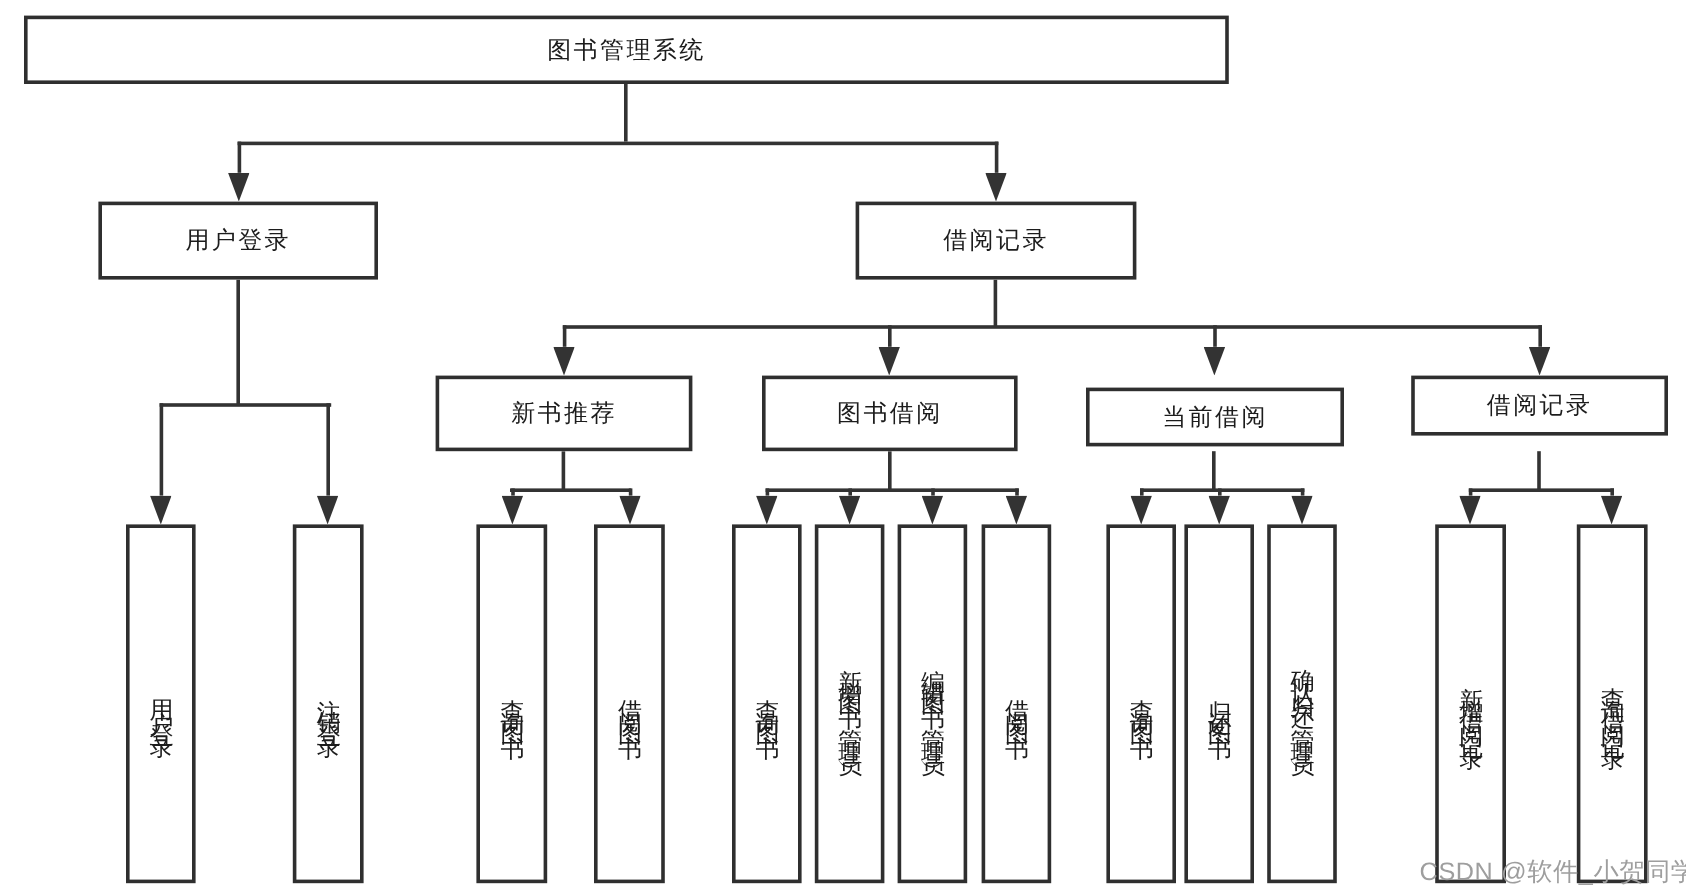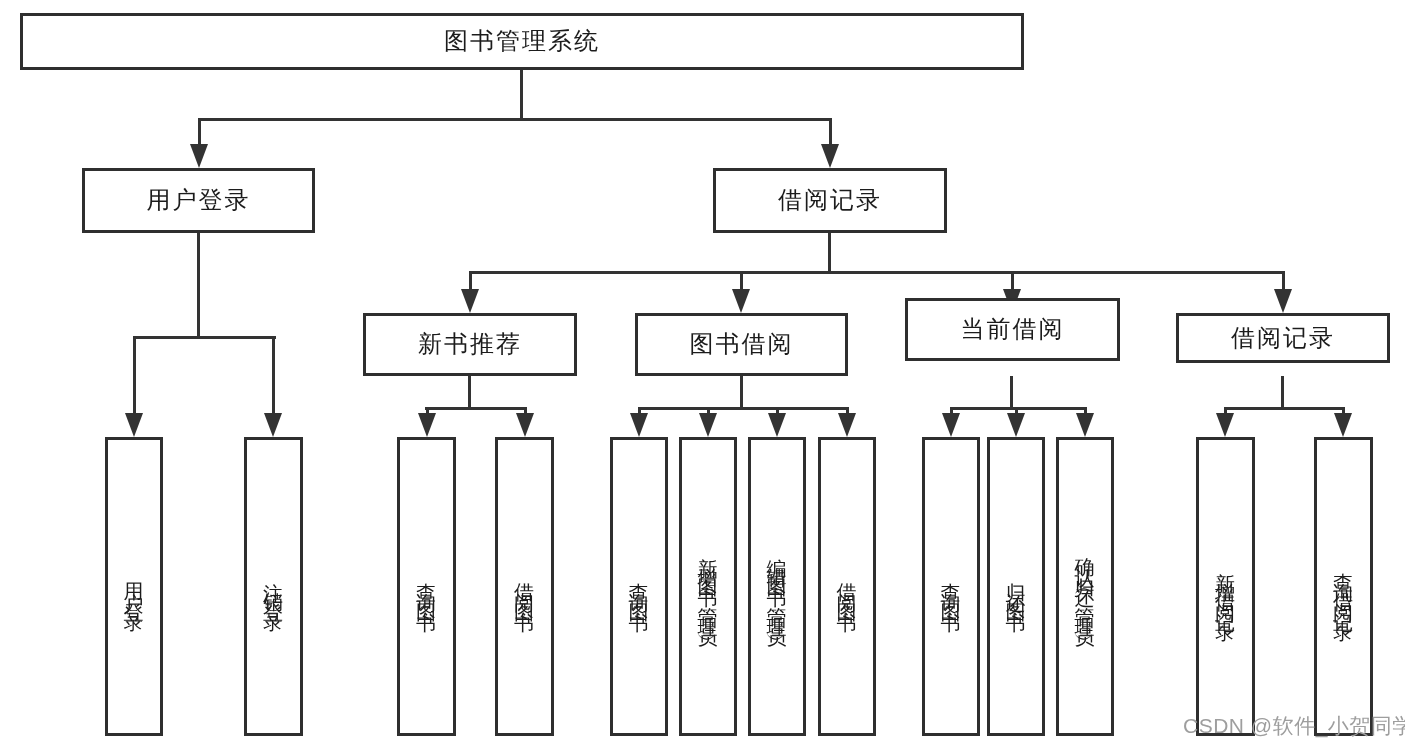--- a/index.html
+++ b/index.html
@@ -5,21 +5,21 @@
   :root{
     --line:#333333; --box-border:#2f2f2f; --box-bg:#ffffff;
     --text:#1c1c1c; --watermark:#9e9e9e; --background:#ffffff;
   }
   *{margin:0;padding:0;box-sizing:border-box;}
   body{font-family:"Liberation Sans","DejaVu Sans",sans-serif;background:var(--background);}
   .stage{position:relative;width:1405px;height:747px;background:var(--background);overflow:hidden;}
   .box{
     position:absolute;background:var(--box-bg);border:3px solid var(--box-border);
     display:flex;align-items:center;justify-content:center;
-    font-size:24px;color:var(--text);letter-spacing:2px;line-height:1.2;
+    font-size:20px;color:var(--text);letter-spacing:2px;line-height:1.2;
   }
   .tall{
     writing-mode:vertical-rl;text-orientation:mixed;
     font-size:20px;letter-spacing:10px;line-height:1;
   }
   .vline{position:absolute;width:3px;background:var(--line);}
   .hline{position:absolute;height:3px;background:var(--line);}
   .drop{position:absolute;width:18px;display:flex;flex-direction:column;align-items:center;}
   .drop .shaft{display:block;width:3px;flex:1;background:var(--line);}
   .drop .head{display:block;width:18px;flex:0 0 24px;background:var(--line);
@@ -131,21 +131,21 @@
       <i class="head"></i>
     </div>
 
   <div class="box" style="left:20px;top:13px;width:1004px;height:57px">图书管理系统</div>
 
   <div class="box" style="left:82px;top:168px;width:233px;height:65px">用户登录</div>
   <div class="box" style="left:713px;top:168px;width:234px;height:65px">借阅记录</div>
 
   <div class="box" style="left:363px;top:313px;width:214px;height:63px">新书推荐</div>
   <div class="box" style="left:635px;top:313px;width:213px;height:63px">图书借阅</div>
-  <div class="box" style="left:905px;top:298px;width:215px;height:63px">当前借阅</div>
+  <div class="box" style="left:905px;top:323px;width:215px;height:49px">当前借阅</div>
   <div class="box" style="left:1176px;top:313px;width:214px;height:50px">借阅记录</div>
 
   <div class="box tall" style="left:105px;top:437px;width:58px;height:299px">用户登录</div>
   <div class="box tall" style="left:244px;top:437px;width:59px;height:299px">注销登录</div>
 
   <div class="box tall" style="left:397px;top:437px;width:59px;height:299px">查询图书</div>
   <div class="box tall" style="left:495px;top:437px;width:59px;height:299px">借阅图书</div>
 
   <div class="box tall" style="left:610px;top:437px;width:58px;height:299px">查询图书</div>
   <div class="box tall" style="left:679px;top:437px;width:58px;height:299px">新增图书（管理员）</div>

